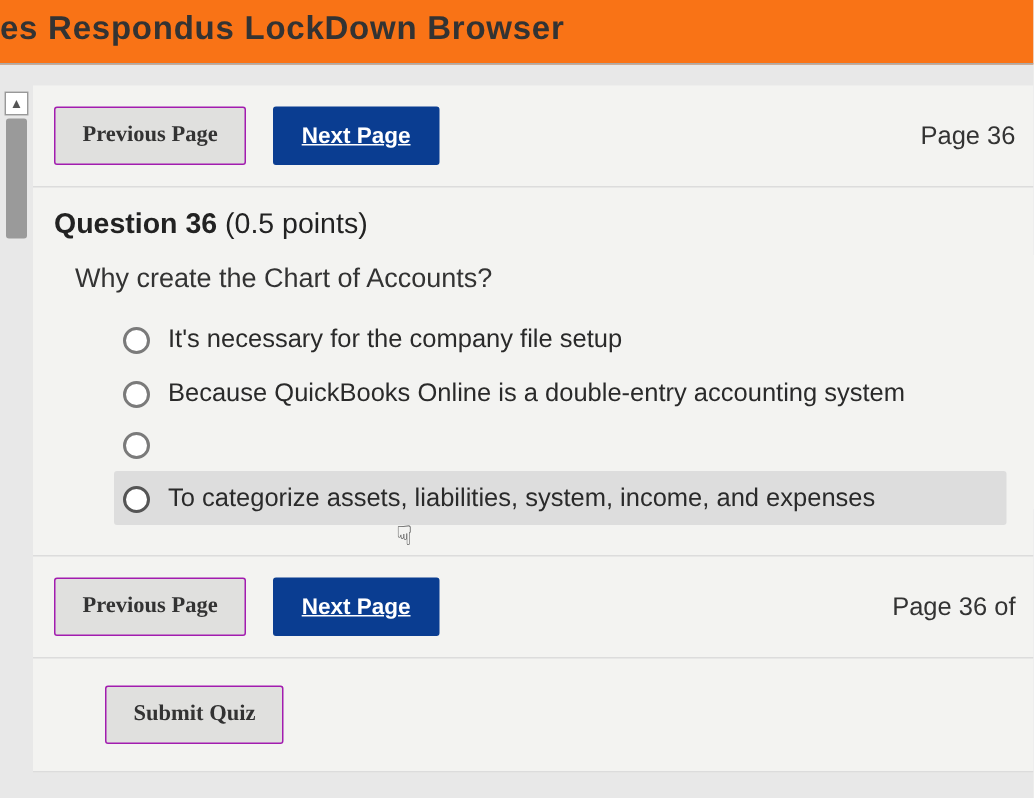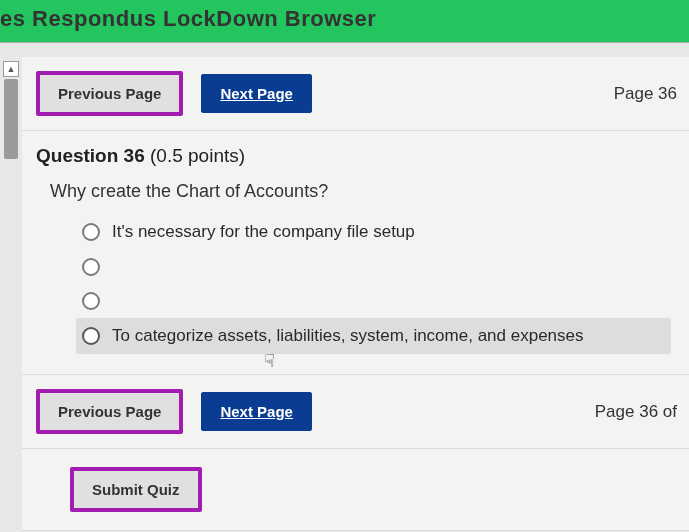--- a/index.html
+++ b/index.html
@@ -3,21 +3,21 @@
 <meta charset="utf-8">
 <style>
   * { box-sizing: border-box; margin: 0; padding: 0; }
   html, body { width: 689px; height: 532px; overflow: hidden; }
   body {
     font-family: Arial, Helvetica, sans-serif;
     background: #e8e8e8;
     color: #2a2a2a;
   }
   .titlebar {
-    background: #22c55e;
+    background: #f97316;
     padding: 6px 0 10px 0;
     font-size: 22px;
     font-weight: 700;
     color: #333;
     border-bottom: 1px solid #aaa;
     letter-spacing: 0.5px;
   }
   .content-wrap {
     display: flex;
     padding-top: 14px;
@@ -55,22 +55,23 @@
   }
   .btn {
     padding: 10px 18px;
     font-size: 15px;
     font-weight: 700;
     border-radius: 2px;
     cursor: pointer;
   }
   .btn-grey {
     background: #e0e0de;
-    border: 4px solid #a21caf;
-    color: #333;
+    border: 1px solid #a21caf;
+    color: #333;
+    font-family: Liberation Serif, serif;
   }
   .btn-blue {
     background: #0a3d91;
     border: 1px solid #0a3d91;
     color: #fff;
     margin-left: 18px;
     text-decoration: underline;
   }
   .page-ind {
     margin-left: auto;
@@ -91,21 +92,21 @@
     font-size: 18px;
     color: #333;
     padding: 14px 0 12px 14px;
   }
   .options {
     padding-left: 40px;
     padding-right: 8px;
   }
   .opt {
     display: flex;
-    align-items: center;
+    align-items: flex-end;
     padding: 8px 6px;
     font-size: 17px;
     color: #2a2a2a;
     border-radius: 2px;
   }
   .opt.hover {
     background: #dddddd;
   }
   .radio {
     width: 18px; height: 18px;
@@ -172,20 +173,21 @@
       </div>
       <div class="q-prompt">Why create the Chart of Accounts?</div>
 
       <div class="options">
         <div class="opt">
           <span class="radio"></span>
           <span>It's necessary for the company file setup</span>
         </div>
         <div class="opt">
           <span class="radio"></span>
+          <span>Because QuickBooks Online is a double-entry accounting system</span>
         </div>
         <div class="opt">
           <span class="radio"></span>
         </div>
         <div class="opt hover">
           <span class="radio"></span>
           <span>To categorize assets, liabilities, system, income, and expenses</span>
         </div>
       </div>
       <div class="cursor-icon">☟</div>

